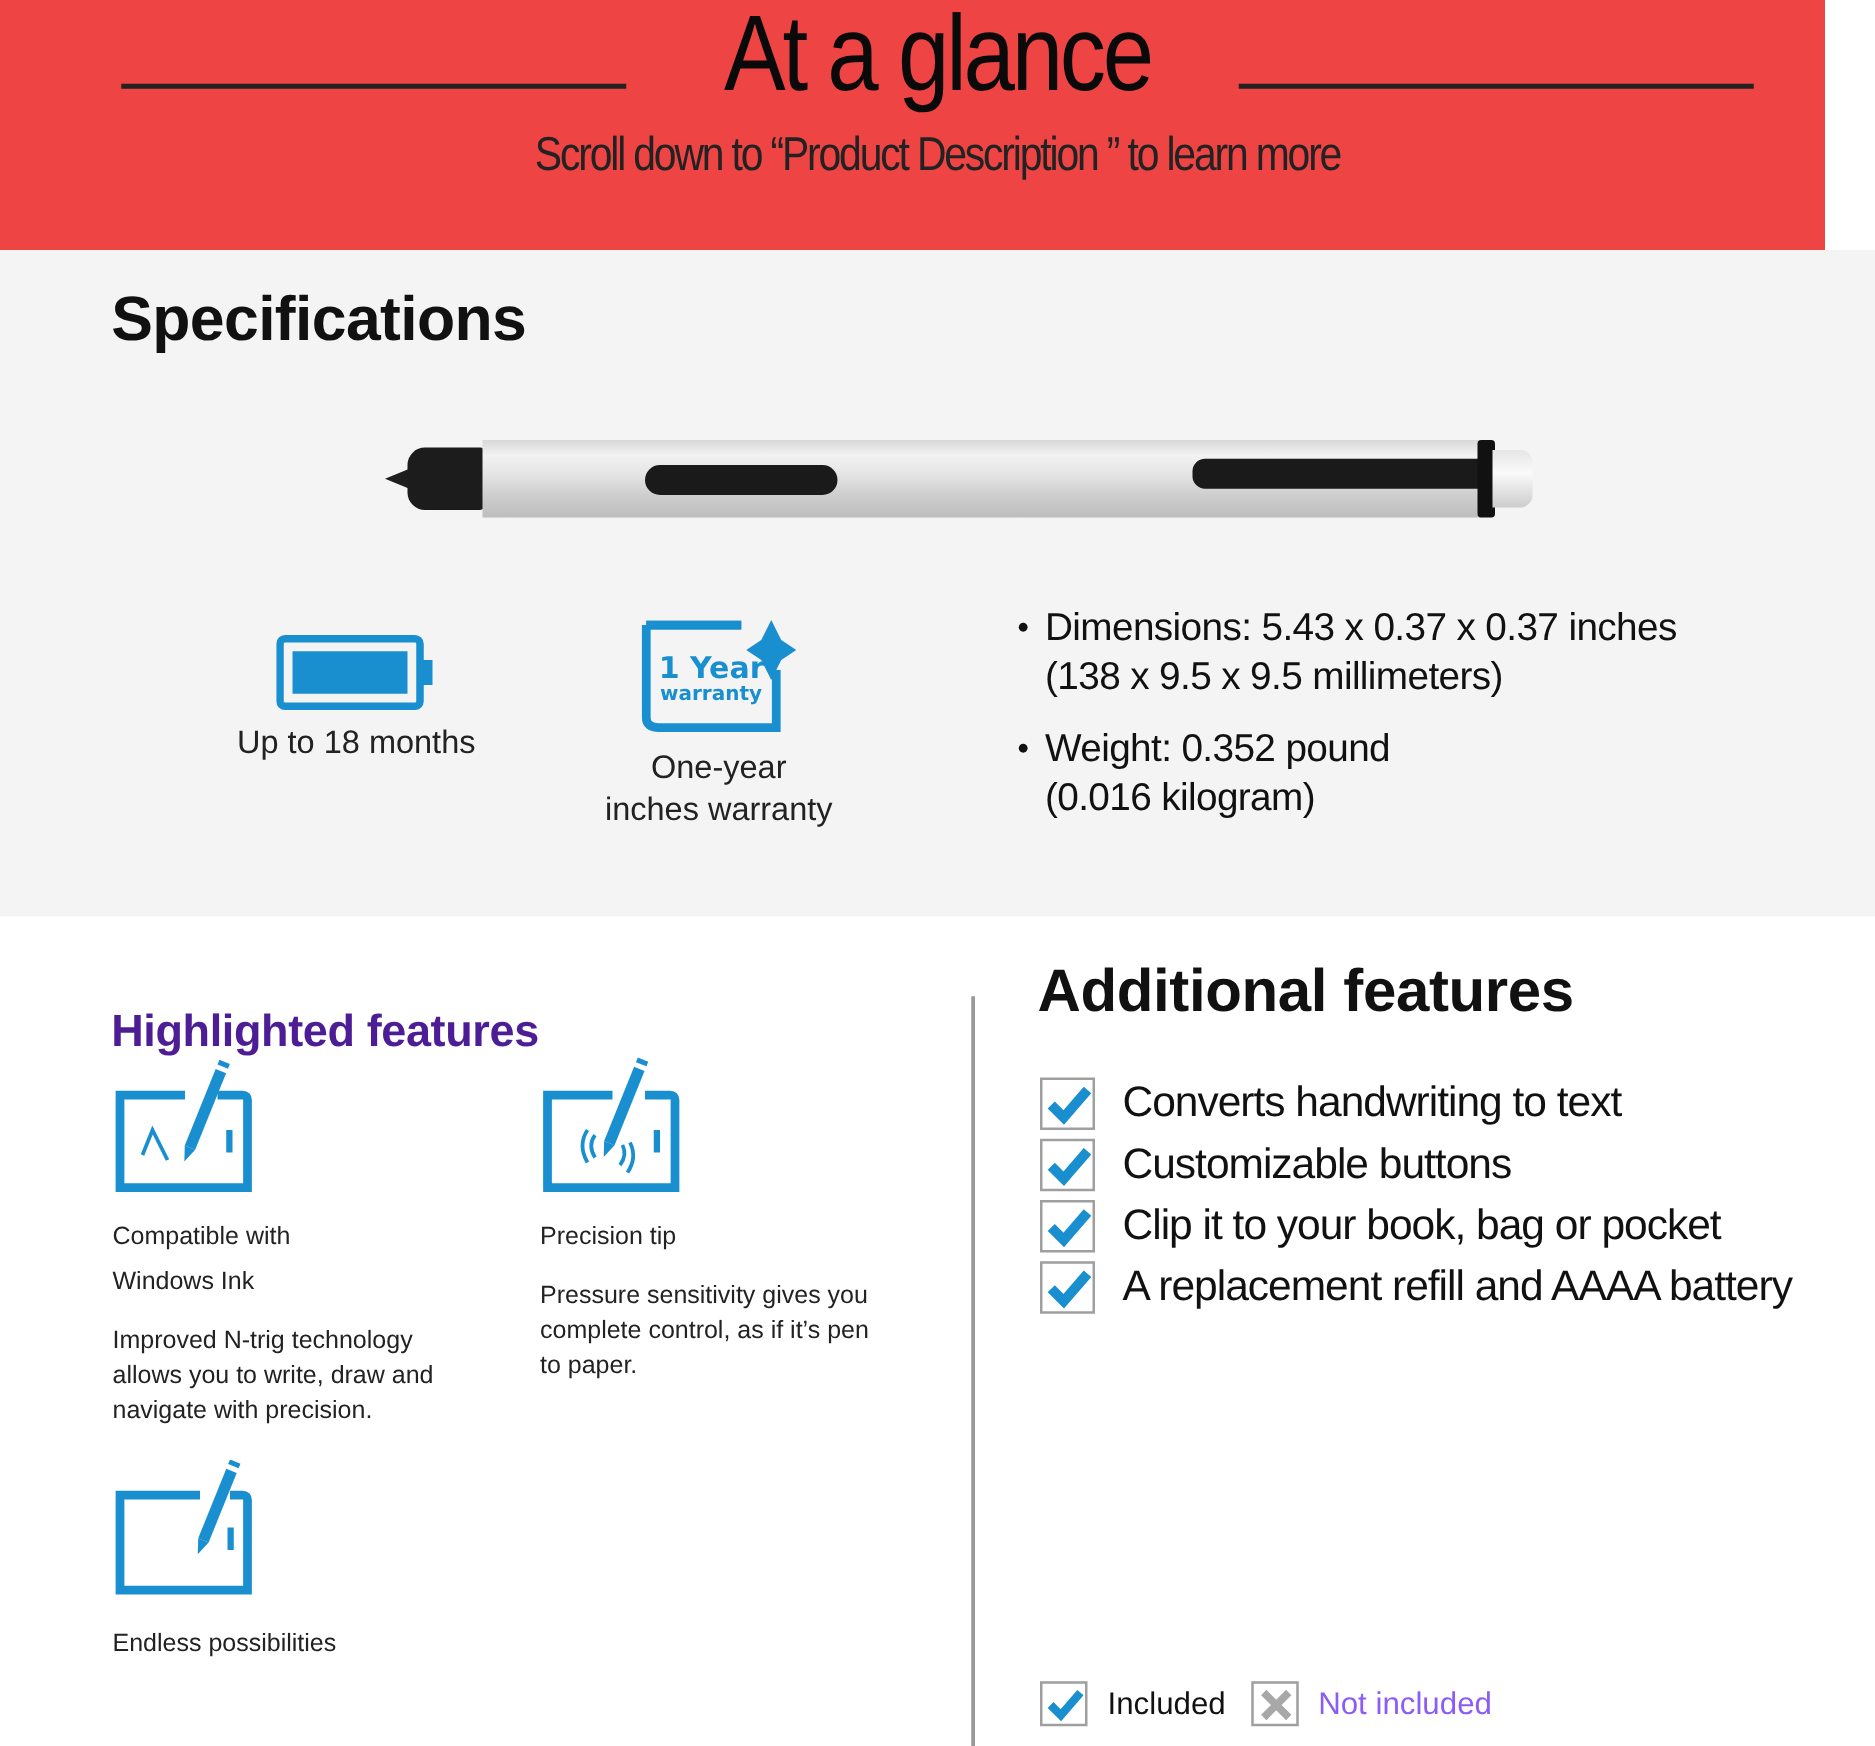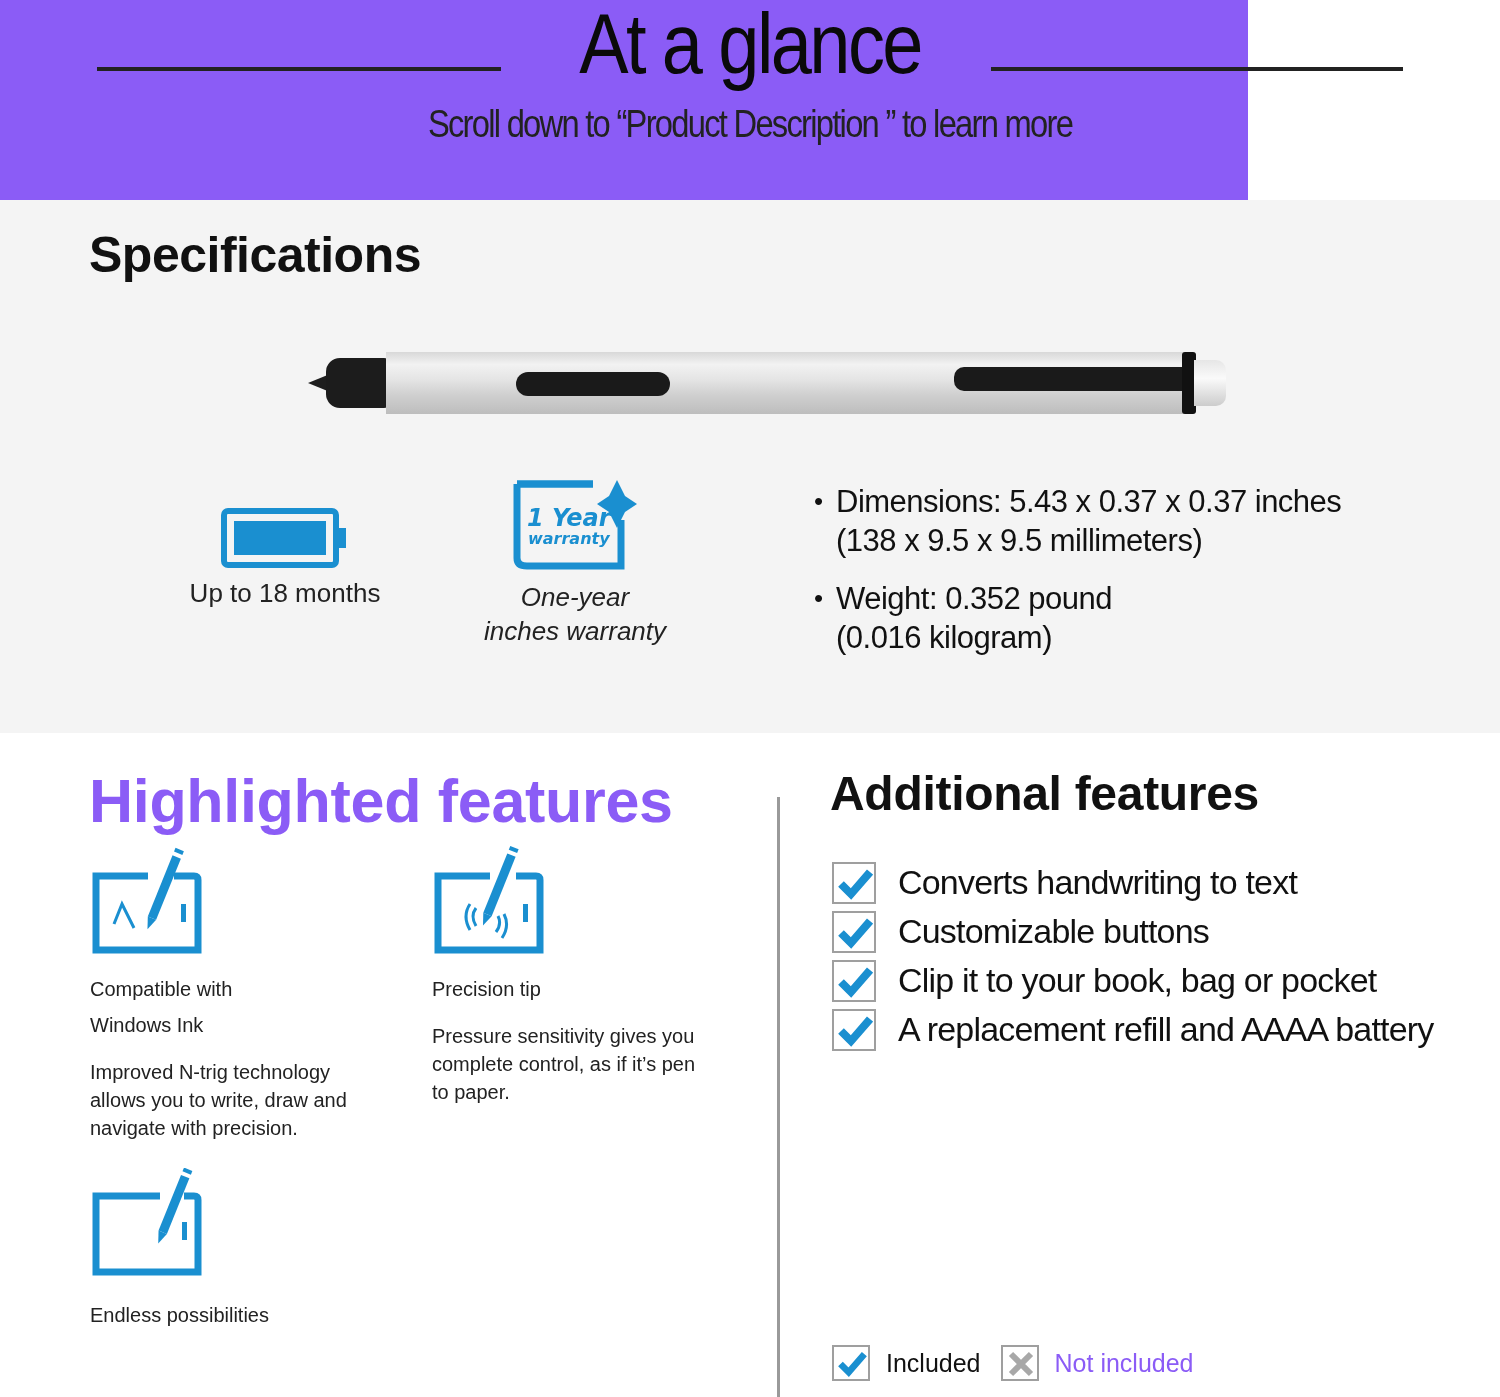--- a/index.html
+++ b/index.html
@@ -1,20 +1,20 @@
 <!DOCTYPE html>
 <html><head>
 <meta charset="utf-8">
 <style>
   * { box-sizing: border-box; margin: 0; padding: 0; }
   html, body { width: 1500px; height: 1397px; background: #ffffff; overflow: hidden; }
   body { font-family: "Liberation Sans", "DejaVu Sans", sans-serif; color: #111; position: relative; }
 
   
-  .hdr { position: absolute; left: 0; top: 0; width: 1248px; height: 200px; background: #8b5cf6; }
+  .hdr { position: absolute; left: 0; top: 0; width: 1460px; height: 200px; background: #ef4444; }
   .hdr-rule { position: absolute; top: 67px; height: 4px; background: #222; }
   .hdr-rule.l { left: 97px; width: 404px; }
   .hdr-rule.r { left: 991px; width: 412px; }
   .hdr-title { position: absolute; left: 0; width: 1500px; top: -6px; text-align: center;
     font-size: 86px; font-weight: 400; letter-spacing: -3px; transform: scaleX(0.86); color: #0a0a0a; }
   .hdr-sub { position: absolute; left: 0; width: 1500px; top: 103px; text-align: center;
     font-size: 38px; letter-spacing: -2px; color: #222; transform: scaleX(0.86); }
 
   
   .specs { position: absolute; left: 0; top: 200px; width: 1500px; height: 533px; background: #f4f4f4; }
@@ -31,28 +31,28 @@
   .pen .btn1 { position: absolute; left: 208px; top: 20px; width: 154px; height: 24px; background: #1a1a1a; border-radius: 12px; }
   .pen .clip { position: absolute; left: 646px; top: 15px; width: 232px; height: 24px; background: #1a1a1a; border-radius: 10px 2px 2px 10px; }
   .pen .ring { position: absolute; left: 874px; top: 0; width: 14px; height: 62px; background: #111; border-radius: 3px; }
   .pen .cap { position: absolute; left: 886px; top: 8px; width: 32px; height: 46px;
     background: linear-gradient(180deg, #e6e6e6, #fafafa 40%, #cccccc); border-radius: 0 10px 10px 0; }
 
   
   .spec-item { position: absolute; text-align: center; font-size: 26px; color: #222; line-height: 34px; }
   .spec-item .icon { display: block; margin: 0 auto 8px; }
   .spec-battery { left: 170px; top: 308px; width: 230px; }
-  .spec-warranty { left: 460px; top: 280px; width: 230px; font-style: italic; }
+  .spec-warranty { left: 460px; top: 296px; width: 230px; }
 
   .spec-list { position: absolute; left: 812px; top: 282px; width: 600px; list-style: none; }
   .spec-list li { position: relative; padding-left: 24px; font-size: 31px; line-height: 39px; color: #111; margin-bottom: 19px; letter-spacing: -0.5px; }
   .spec-list li::before { content: "•"; position: absolute; left: 2px; top: 0; font-size: 26px; }
 
   
-  .hl-title { position: absolute; left: 89px; top: 766px; font-size: 61px; color: #8b5cf6; letter-spacing: -0.3px; }
+  .hl-title { position: absolute; left: 89px; top: 804px; font-size: 36px; color: #4c1d95; letter-spacing: -0.3px; }
   .add-title { position: absolute; left: 830px; top: 766px; font-size: 48px; color: #111; letter-spacing: -0.3px; }
   .divider { position: absolute; left: 777px; top: 797px; width: 3px; height: 600px; background: #9a9a9a; }
 
   .feature { position: absolute; width: 320px; }
   .feature .ficon { display: block; width: 115px; height: 115px; }
   .feature .fname { font-size: 20px; color: #222; line-height: 36px; margin-top: 14px; }
   .feature .fdesc { font-size: 20px; color: #222; line-height: 28px; margin-top: 15px; }
   .f1 { left: 90px; top: 842px; }
   .f2 { left: 432px; top: 842px; width: 300px; }
   .f3 { left: 90px; top: 1168px; width: 400px; }

